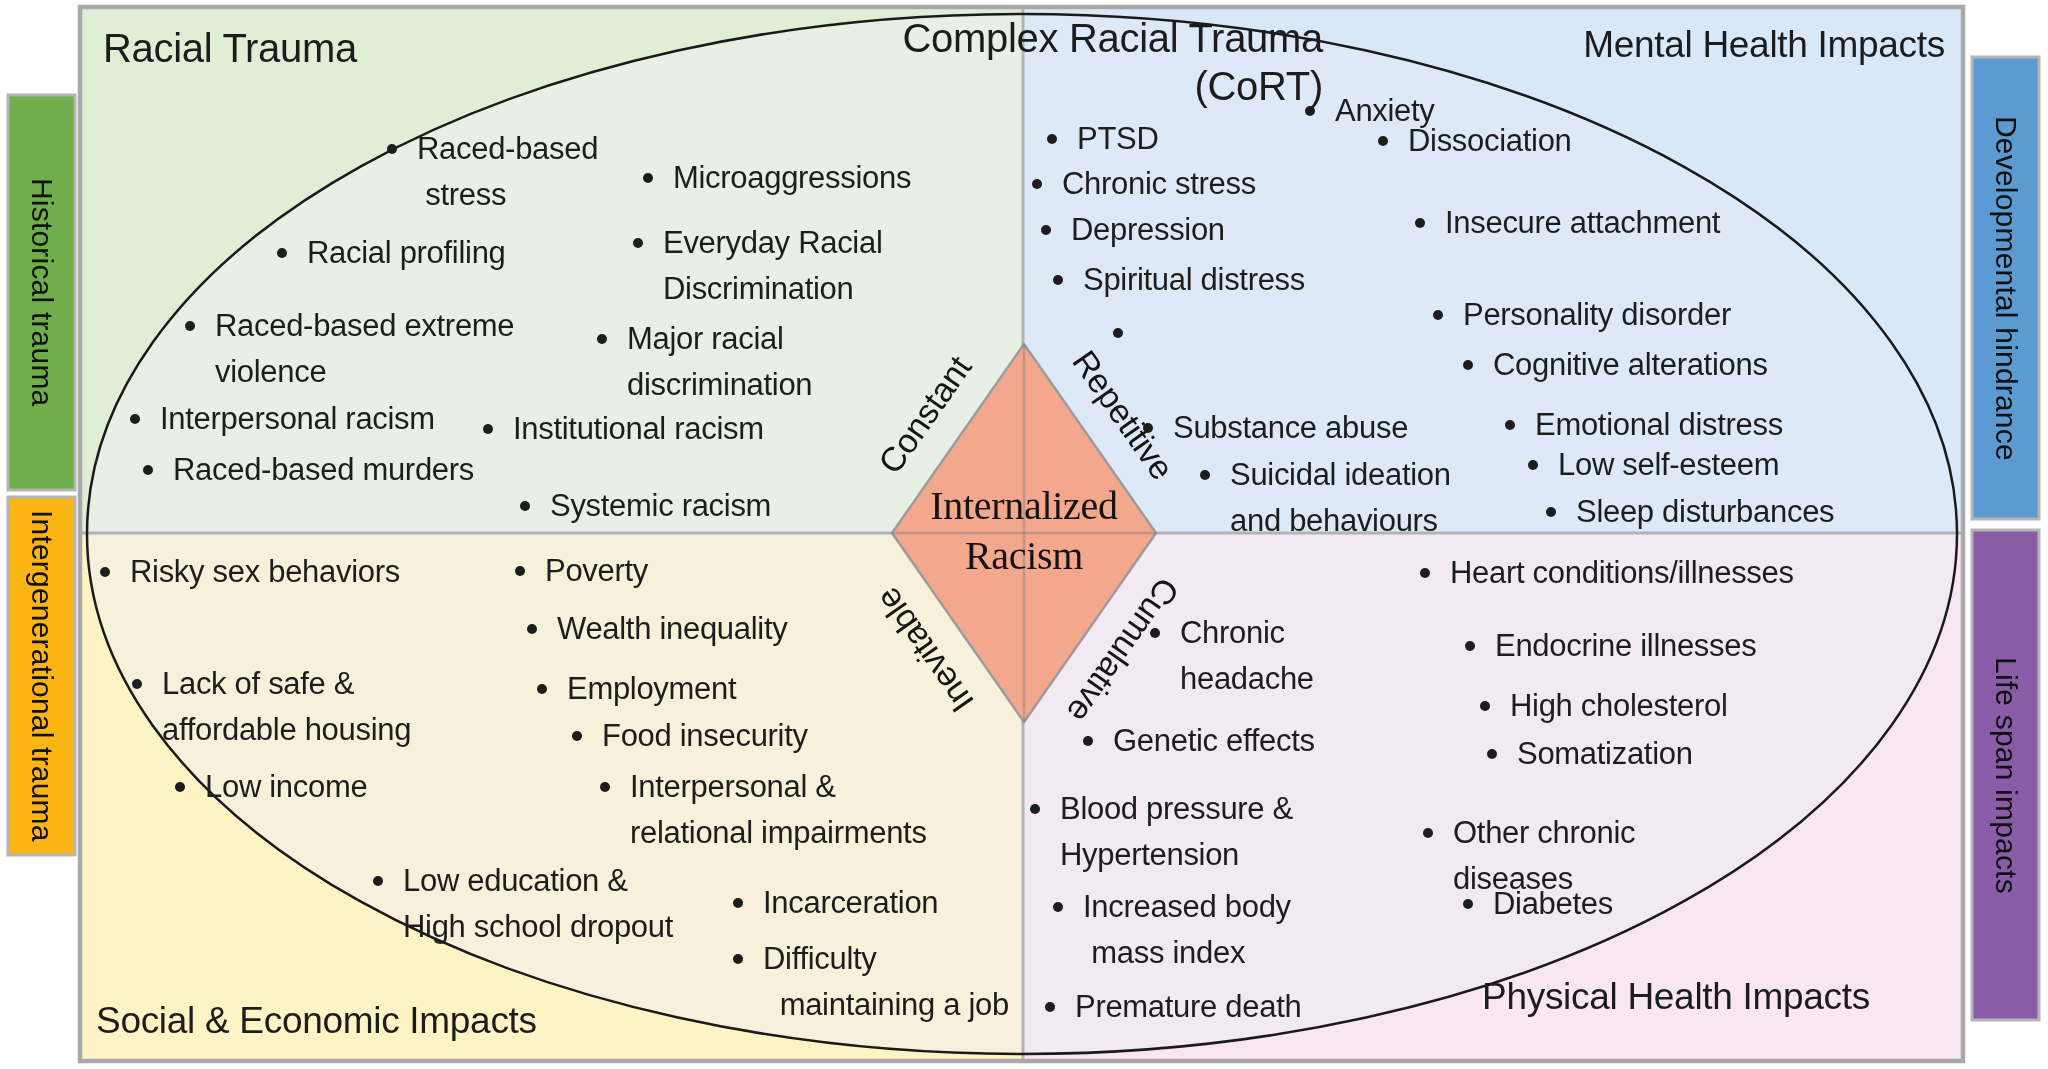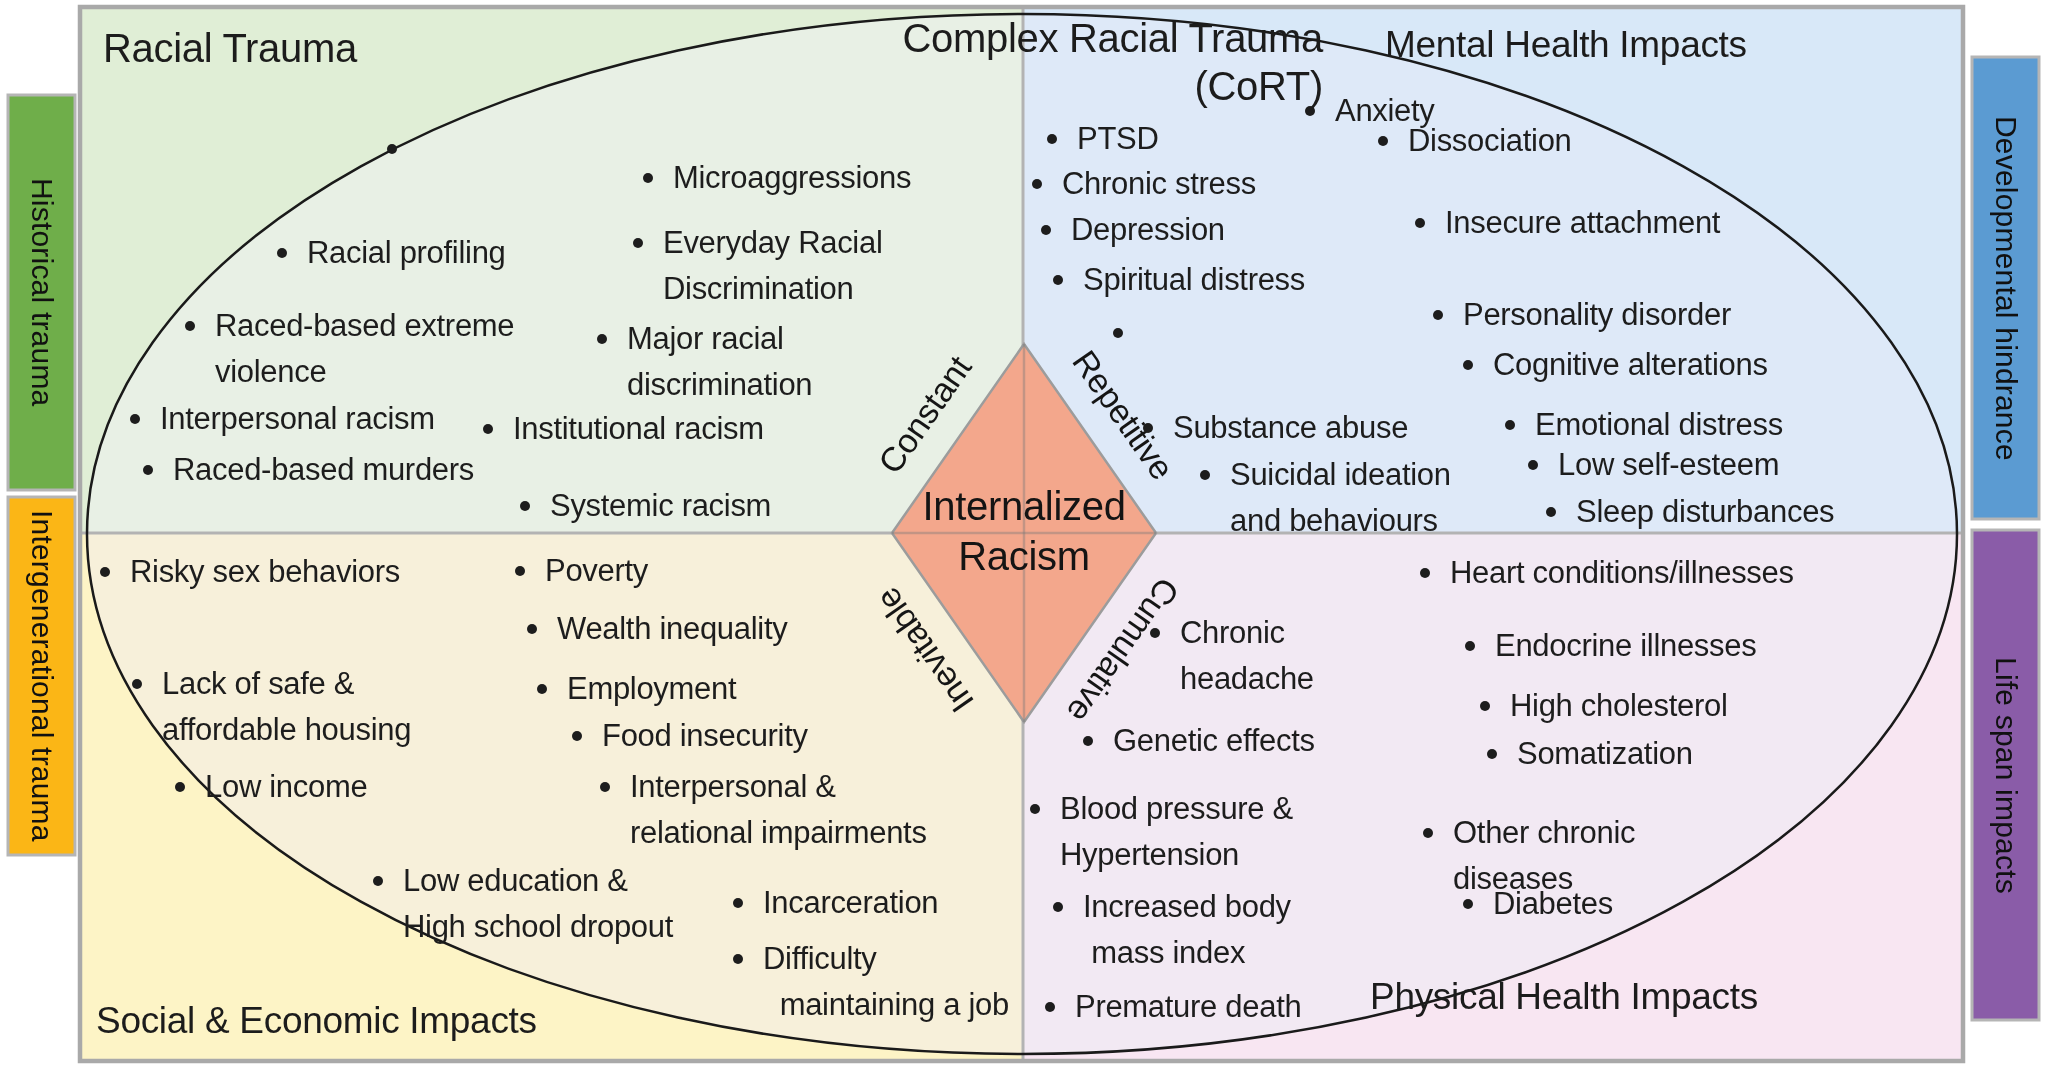--- a/index.html
+++ b/index.html
@@ -16,30 +16,30 @@
   }
   .it .b{flex:0 0 30px;}
   .it .b::before{
     content:'';display:block;width:10px;height:10px;border-radius:50%;
     background:#1d1d1d;margin-top:18px;
   }
   .it .t{white-space:pre-wrap;}
   .hdr{position:absolute;font-size:37px;letter-spacing:-0.3px;color:#1c1c1c;white-space:pre-wrap;}
   .hdr.big{font-size:40px;}
   .hdr.center{text-align:right;line-height:48px;}
-  .hdr.right{text-align:left;}
+  .hdr.right{text-align:right;}
   .edge{
     position:absolute;font-size:34px;color:#151515;letter-spacing:-0.3px;
     transform:translate(-50%,-50%) rotate(var(--r));white-space:nowrap;
   }
   .center-label{
     position:absolute;left:1024px;top:531px;
     transform:translate(-50%,-50%);
     font-size:40px;line-height:50px;text-align:center;
-    color:#141414;white-space:pre-wrap;letter-spacing:-0.3px;
+    color:#141414;white-space:pre-wrap;letter-spacing:-0.3px;font-family:Liberation Serif, serif;
   }
   .tabtext{
     position:absolute;display:flex;align-items:center;justify-content:center;
     writing-mode:vertical-rl;text-orientation:mixed;
     font-size:30px;color:#111;letter-spacing:0.2px;white-space:nowrap;
   }
 </style>
 </head>
 <body>
 
@@ -103,20 +103,22 @@
   <div class="edge" style="left:1123px;top:650px;--r:125deg">Cumulative</div>
 
   <div class="tabtext" style="left:8px;top:95px;width:67px;height:395px">Historical trauma</div>
   <div class="tabtext" style="left:8px;top:497px;width:67px;height:358px">Intergenerational trauma</div>
   <div class="tabtext" style="left:1972px;top:57px;width:67px;height:462px">Developmental hindrance</div>
   <div class="tabtext" style="left:1972px;top:530px;width:67px;height:490px">Life span impacts</div>
 
   <div>
     <div class="it" style="left:387px;top:126px">
         <span class="b"></span>
+        <span class="t">Raced-based
+ stress</span>
       </div>
     <div class="it" style="left:277px;top:230px">
         <span class="b"></span>
         <span class="t">Racial profiling</span>
       </div>
     <div class="it" style="left:185px;top:303px">
         <span class="b"></span>
         <span class="t">Raced-based extreme
 violence</span>
       </div>

